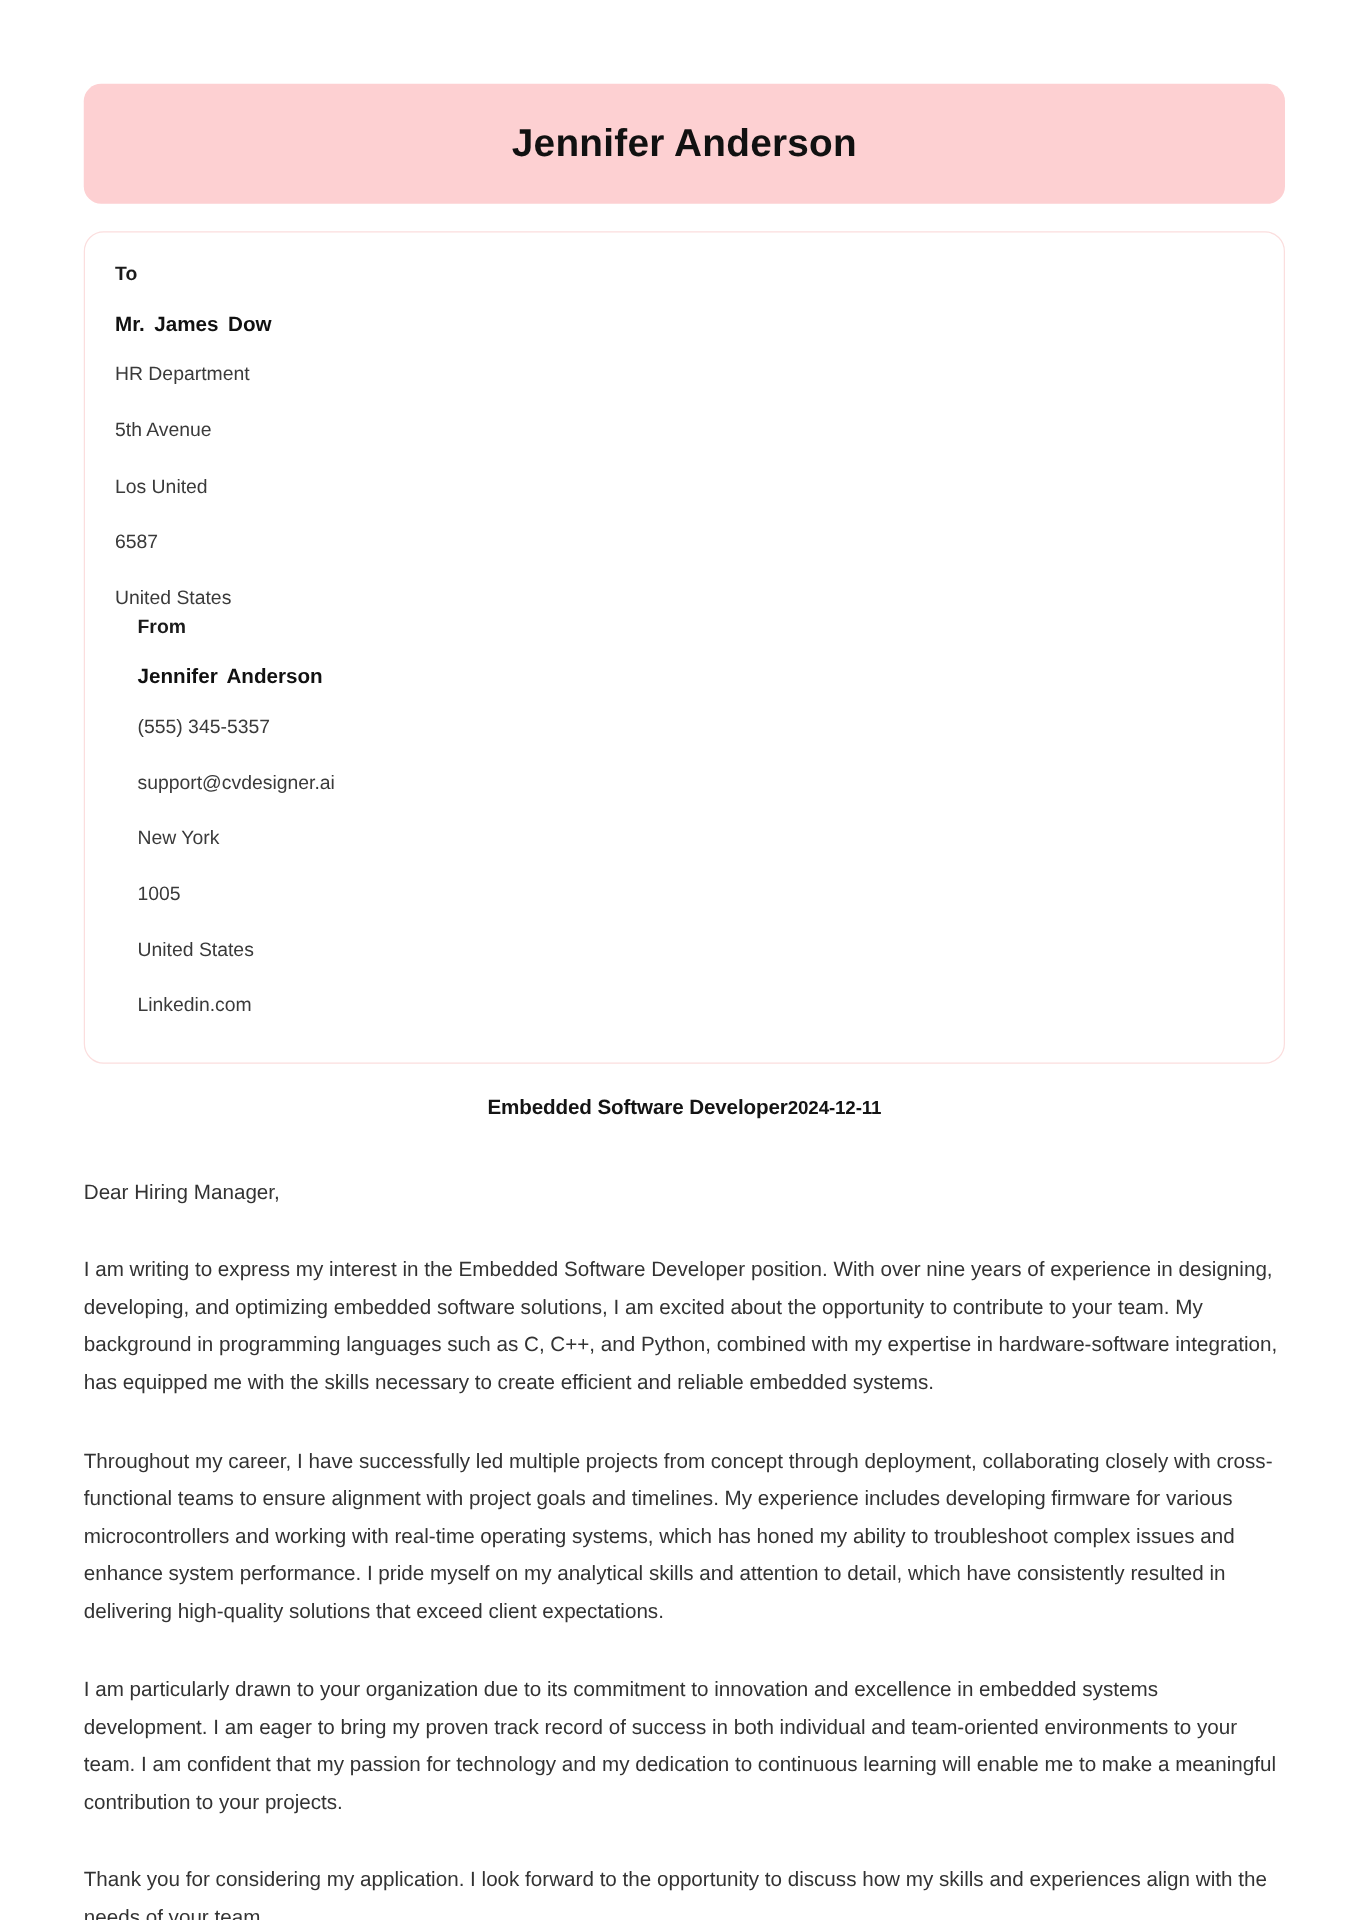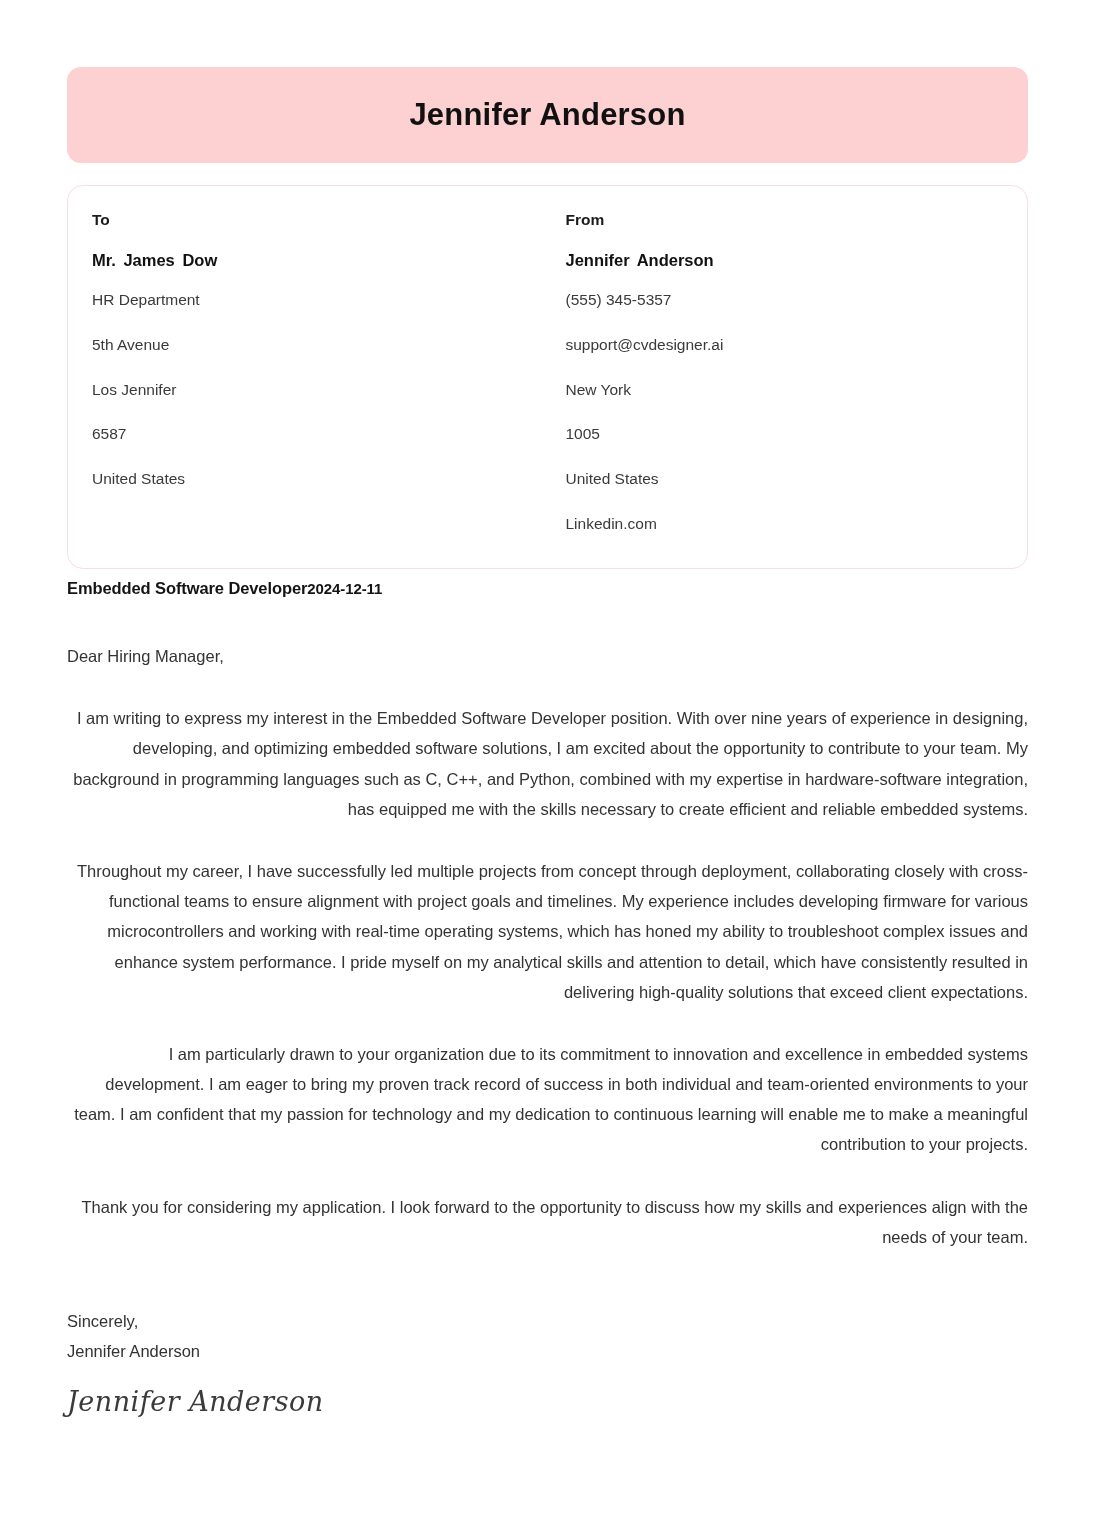--- a/index.html
+++ b/index.html
@@ -42,20 +42,21 @@
 
   
   .address-card {
     margin-top: 22px;
     border: 1.5px solid #fbdede;
     border-radius: 16px;
     padding: 26px 24px 30px 24px;
     display: flex;
     box-sizing: border-box;
     min-height: 305px;
+    flex-direction: column;
   }
   .addr-col {
     flex: 1 1 50%;
     box-sizing: border-box;
   }
   .addr-col.right {
     padding-left: 18px;
   }
   .addr-label {
     font-size: 15.5px;
@@ -74,24 +75,24 @@
   }
   .addr-line {
     font-size: 15.5px;
     color: #3a3a3a;
     line-height: 1.85;
     margin-top: 16px;
   }
 
   
   .subject-row {
-    margin-top: 10px;
+    margin-top: 26px;
     display: flex;
     align-items: baseline;
-    justify-content: flex-start;
+    justify-content: center;
   }
   .subject-title {
     font-size: 16.5px;
     font-weight: bold;
     color: #141414;
     letter-spacing: -0.1px;
   }
   .subject-date {
     font-size: 15px;
     font-weight: bold;
@@ -106,21 +107,21 @@
   .salutation {
     font-size: 16.5px;
     color: #333333;
     line-height: 1.75;
   }
   .body-par {
     font-size: 16.5px;
     color: #333333;
     line-height: 1.83;
     margin-top: 32px;
-    text-align: right;
+    text-align: left;
   }
   .closing {
     margin-top: 54px;
   }
   .closing-line {
     font-size: 16.5px;
     color: #333333;
     line-height: 1.82;
   }
   .signature {
@@ -143,21 +144,21 @@
     <div class="header-name">Jennifer Anderson</div>
   </div>
 
   <div class="address-card" style="border-color: rgb(251, 222, 222);">
 
     <div class="addr-col left">
       <div class="addr-label">To</div>
       <div class="addr-name">Mr. James Dow</div>
       <div class="addr-line">HR Department</div>
       <div class="addr-line">5th Avenue</div>
-      <div class="addr-line">Los Jennifer</div>
+      <div class="addr-line">Los United</div>
       <div class="addr-line">6587</div>
       <div class="addr-line">United States</div>
     </div>
 
     <div class="addr-col right">
       <div class="addr-label">From</div>
       <div class="addr-name">Jennifer Anderson</div>
       <div class="addr-line">(555) 345-5357</div>
       <div class="addr-line">support@cvdesigner.ai</div>
       <div class="addr-line">New York</div>

